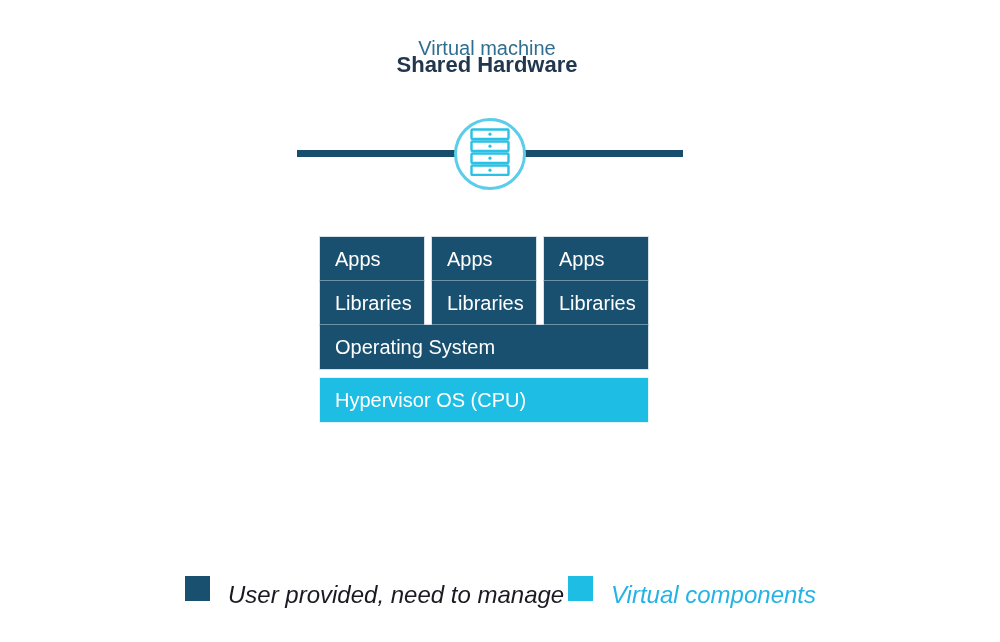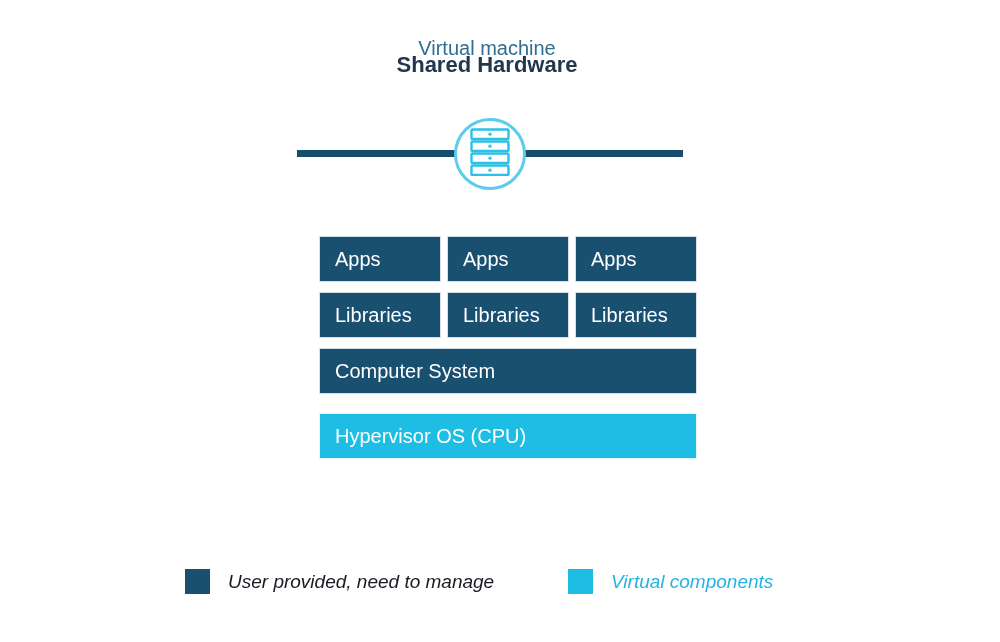--- a/index.html
+++ b/index.html
@@ -19,38 +19,38 @@
     position:absolute;left:297px;top:150px;width:386px;height:7px;
     background:var(--line_navy);
   }
   .hw-circle{
     position:absolute;left:454px;top:118px;width:72px;height:72px;
     border-radius:50%;background:#ffffff;border:3px solid var(--circle_cyan);
     box-sizing:border-box;display:flex;align-items:center;justify-content:center;
     z-index:2;
   }
   .stack{
-    position:absolute;left:320px;top:237px;width:376px;
-    display:flex;flex-direction:column;gap:12px;
+    position:absolute;left:320px;top:237px;width:328px;
+    display:flex;flex-direction:column;
   }
   .row3{display:flex;gap:8px;}
   .box{
     height:44px;display:flex;align-items:center;padding-left:15px;
     box-sizing:border-box;color:#ffffff;font-size:20px;
   }
   .box.small{flex:1;}
   .dark{background:var(--dark_navy);box-shadow:0 0 0 1px rgba(176,200,214,0.55);}
   .cyan{background:var(--cyan);box-shadow:0 0 0 1px rgba(205,238,248,0.6);margin-top:9px;}
   .legend-item{position:absolute;top:569px;display:flex;align-items:center;gap:18px;}
   .legend-item.first{left:185px;}
   .legend-item.second{left:568px;}
   .swatch{width:25px;height:25px;flex:0 0 25px;}
   .swatch.dark-sw{background:var(--dark_navy);}
   .swatch.cyan-sw{background:var(--cyan);}
-  .legend-label{font-style:italic;font-size:19px;line-height:25px;white-space:nowrap;}
+  .legend-label{font-style:italic;font-size:24px;line-height:25px;white-space:nowrap;margin-top:13px;}
   .legend-item.first .legend-label{color:var(--legend_dark_text);}
   .legend-item.second .legend-label{color:var(--legend_cyan_text);}
 </style>
 </head>
 <body>
 
 <div class="canvas">
 
   <div class="title">Virtual machine</div>
   <div class="subtitle">Shared Hardware</div>
@@ -80,21 +80,21 @@
     <div class="row3">
       <div class="box small dark">Apps</div>
       <div class="box small dark">Apps</div>
       <div class="box small dark">Apps</div>
     </div>
     <div class="row3">
       <div class="box small dark">Libraries</div>
       <div class="box small dark">Libraries</div>
       <div class="box small dark">Libraries</div>
     </div>
-    <div class="box dark">Computer System</div>
+    <div class="box dark">Operating System</div>
     <div class="box cyan">Hypervisor OS (CPU)</div>
   </div>
 
   <div class="legend-item first">
     <span class="swatch dark-sw"></span>
     <span class="legend-label">User provided, need to manage</span>
   </div>
 
   <div class="legend-item second">
     <span class="swatch cyan-sw"></span>

